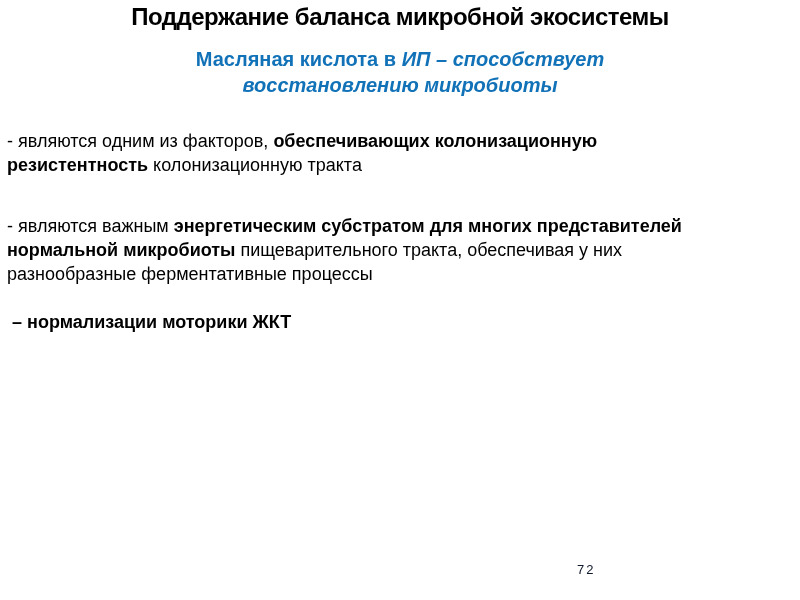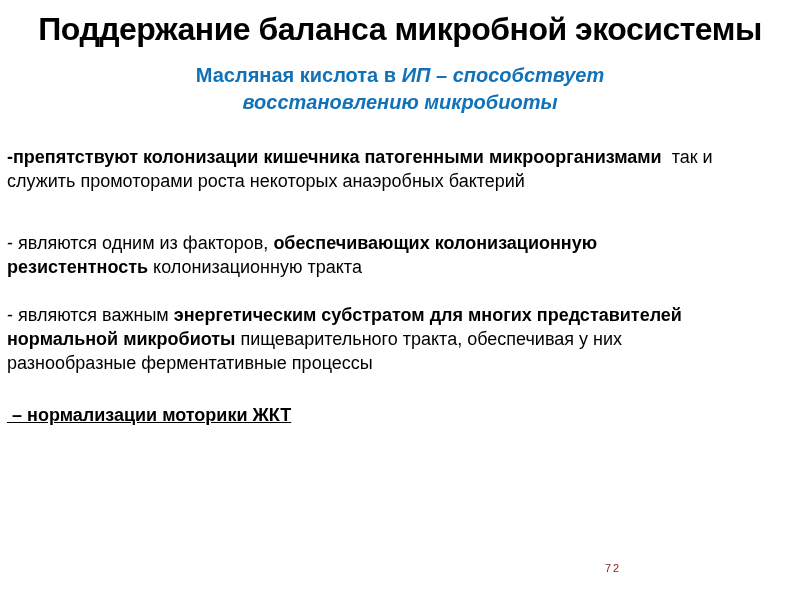--- a/index.html
+++ b/index.html
@@ -12,22 +12,22 @@
     width: 800px;
     height: 600px;
     background: #ffffff;
     overflow: hidden;
     font-family: "Liberation Sans", sans-serif;
     color: #000000;
     box-sizing: border-box;
   }
   .title {
     margin: 0;
-    padding-top: 10px;
-    font-size: 32px;
+    padding-top: 3px;
+    font-size: 24px;
     line-height: 1.2;
     font-weight: bold;
     text-align: center;
     letter-spacing: -0.5px;
     white-space: pre-wrap;
   }
   .subtitle {
     margin: 14px auto 0 auto;
     max-width: 620px;
     font-size: 20px;
@@ -54,35 +54,34 @@
   .bullets p:nth-child(2) { margin-top: 38px; }
   .bullets p:nth-child(3) { margin-top: 24px; }
   .bullets p:nth-child(4) { margin-top: 28px; text-decoration: underline; }
   .bullets p:nth-child(5) { margin-top: 50px; }
   .bullets .b {
     font-weight: bold;
   }
   .page-number {
     position: absolute;
     top: 562px;
-    left: 605px;
-    font-size: 11px;
+    left: 577px;
+    font-size: 13px;
     letter-spacing: 2px;
-    color: #7f1d1d;
+    color: #0f172a;
   }
 </style>
 </head>
 <body>
 
 <div class="slide">
   <h1 class="title">Поддержание баланса микробной экосистемы</h1>
 
   <div class="subtitle"><span>Масляная кислота в </span><em>ИП – способствует
 восстановлению микробиоты</em></div>
 
-  <div class="bullets"><p><span class="b">-препятствуют колонизации кишечника патогенными микроорганизмами</span><span>  так и
-служить промоторами роста некоторых анаэробных бактерий</span></p><p><span>- являются одним из факторов, </span><span class="b">обеспечивающих колонизационную
+  <div class="bullets"><p><span>- являются одним из факторов, </span><span class="b">обеспечивающих колонизационную
 резистентность</span><span> колонизационную тракта</span></p><p><span>- являются важным </span><span class="b">энергетическим субстратом для многих представителей
 нормальной микробиоты</span><span> пищеварительного тракта, обеспечивая у них
 разнообразные ферментативные процессы</span></p><p><span class="b"> – нормализации моторики ЖКТ</span></p></div>
 
   <div class="page-number">72</div>
 </div>
 
 </body></html>

